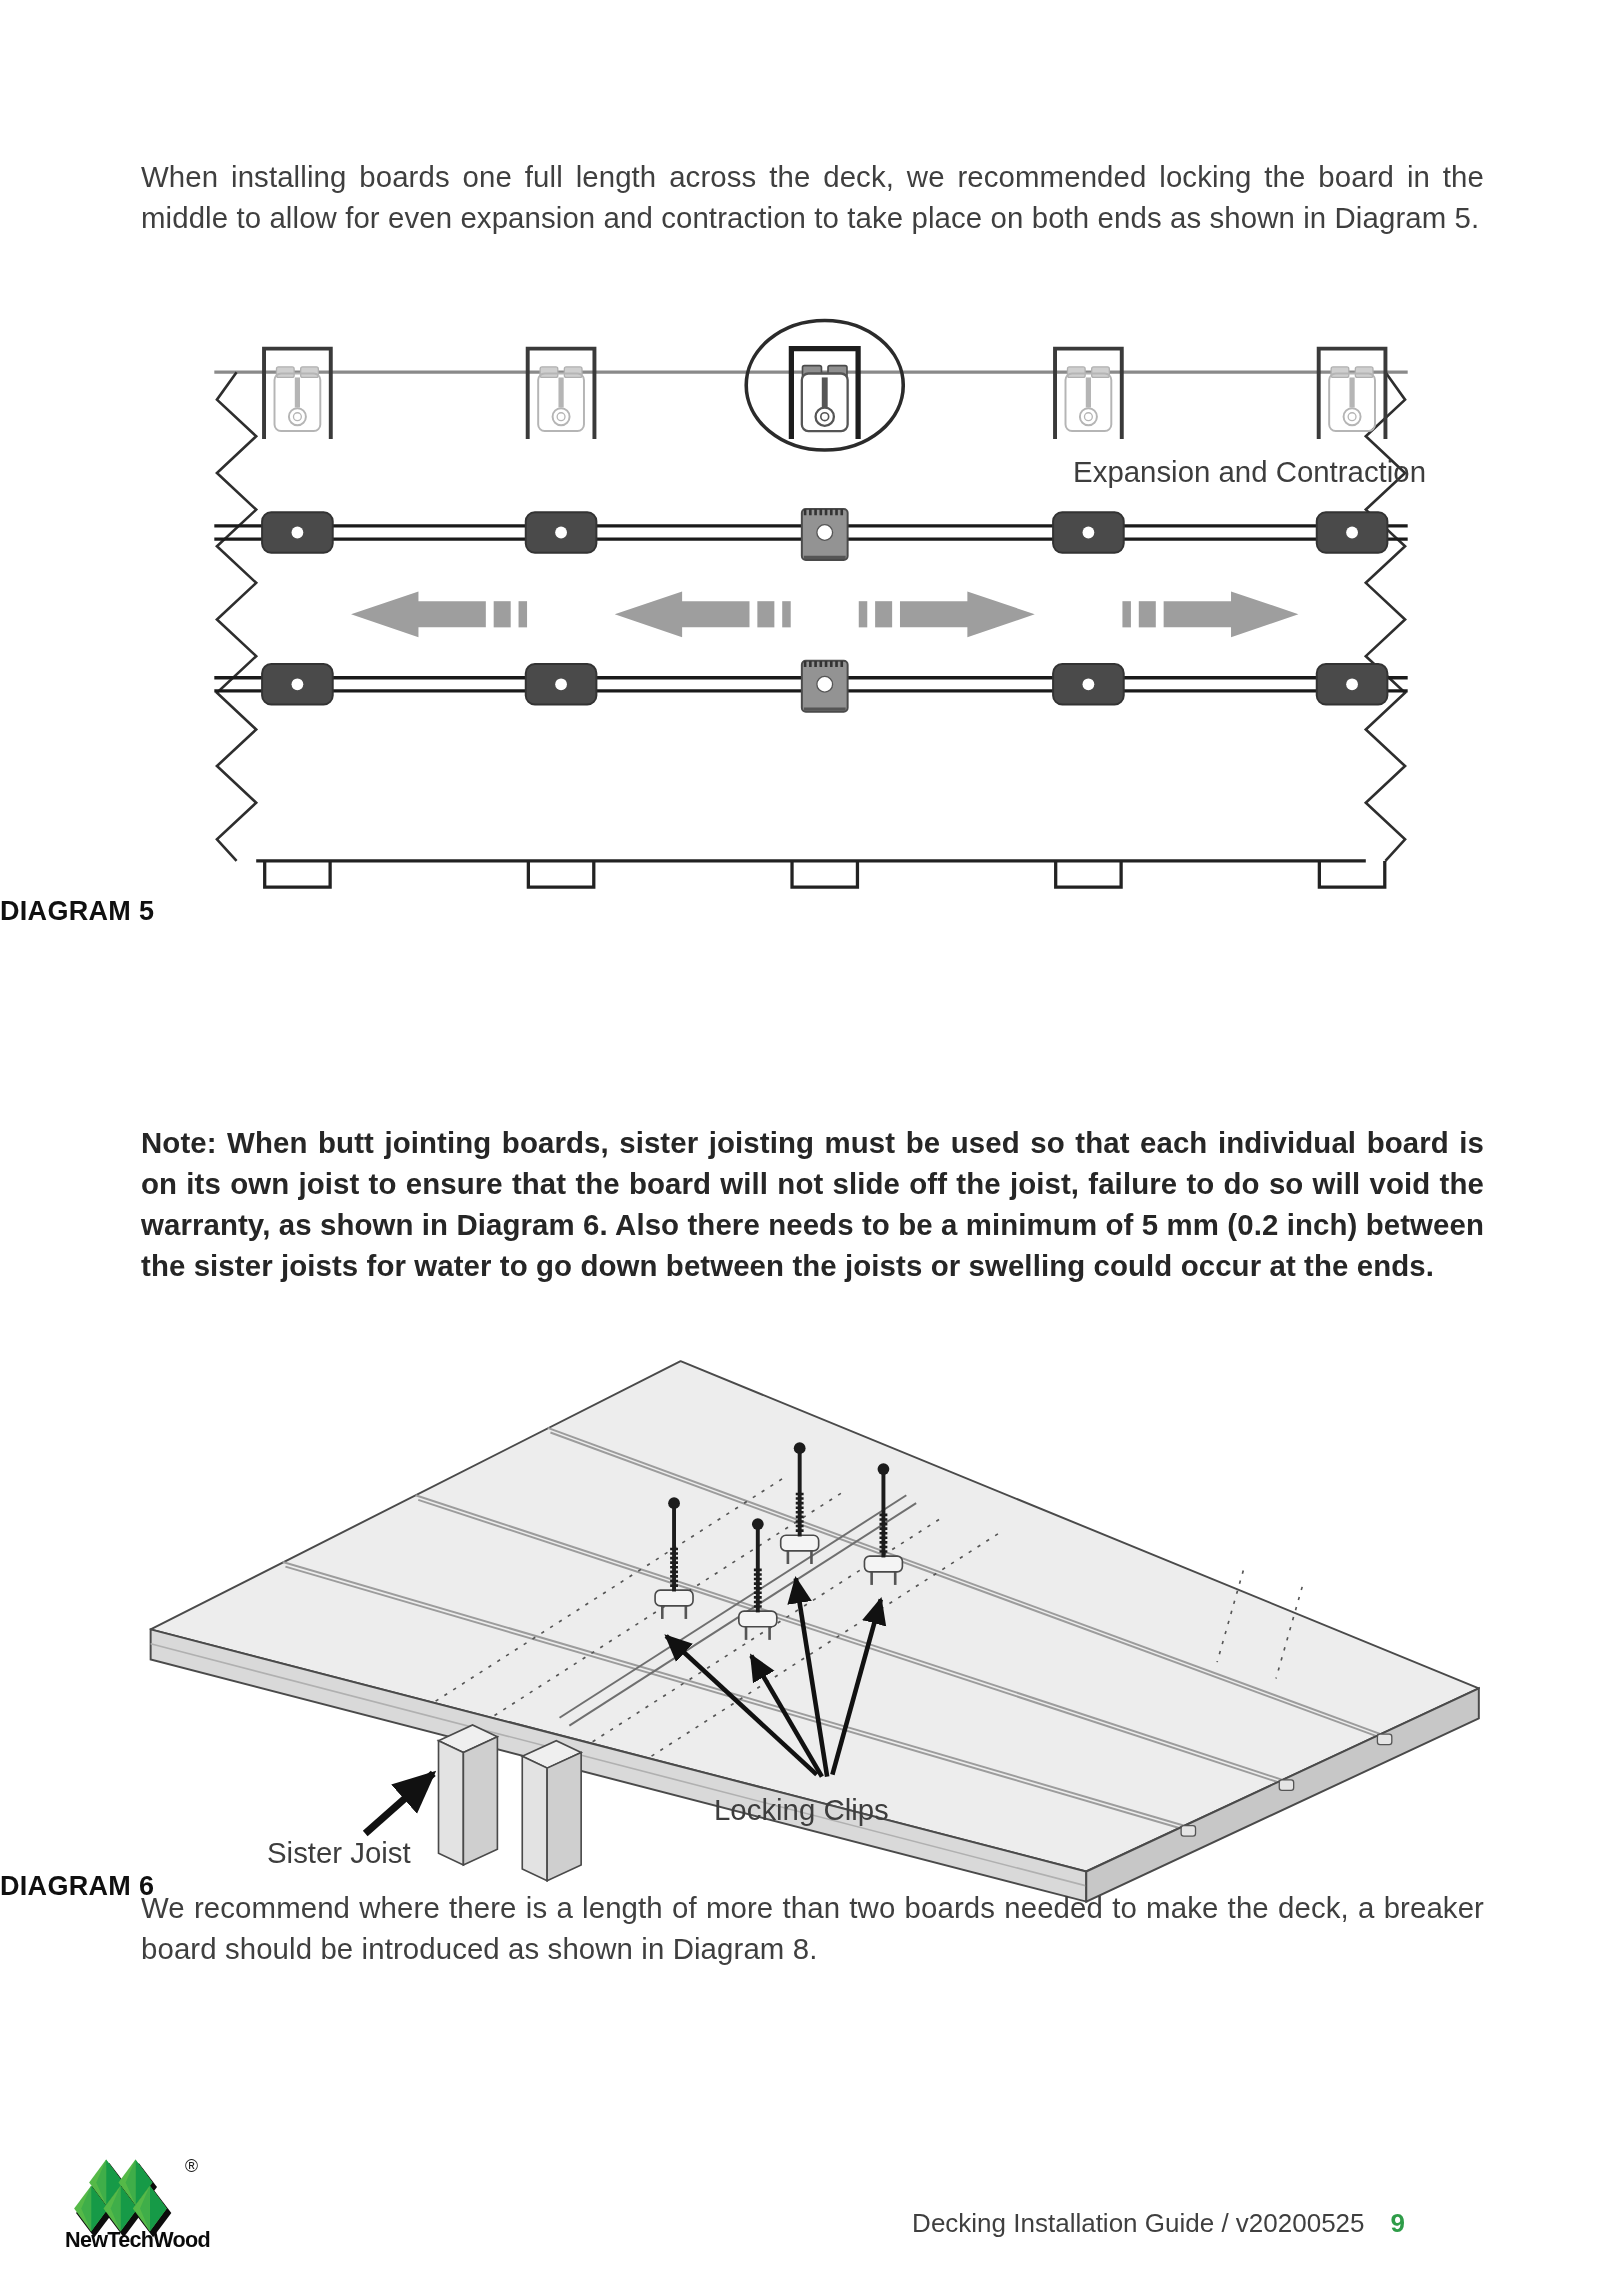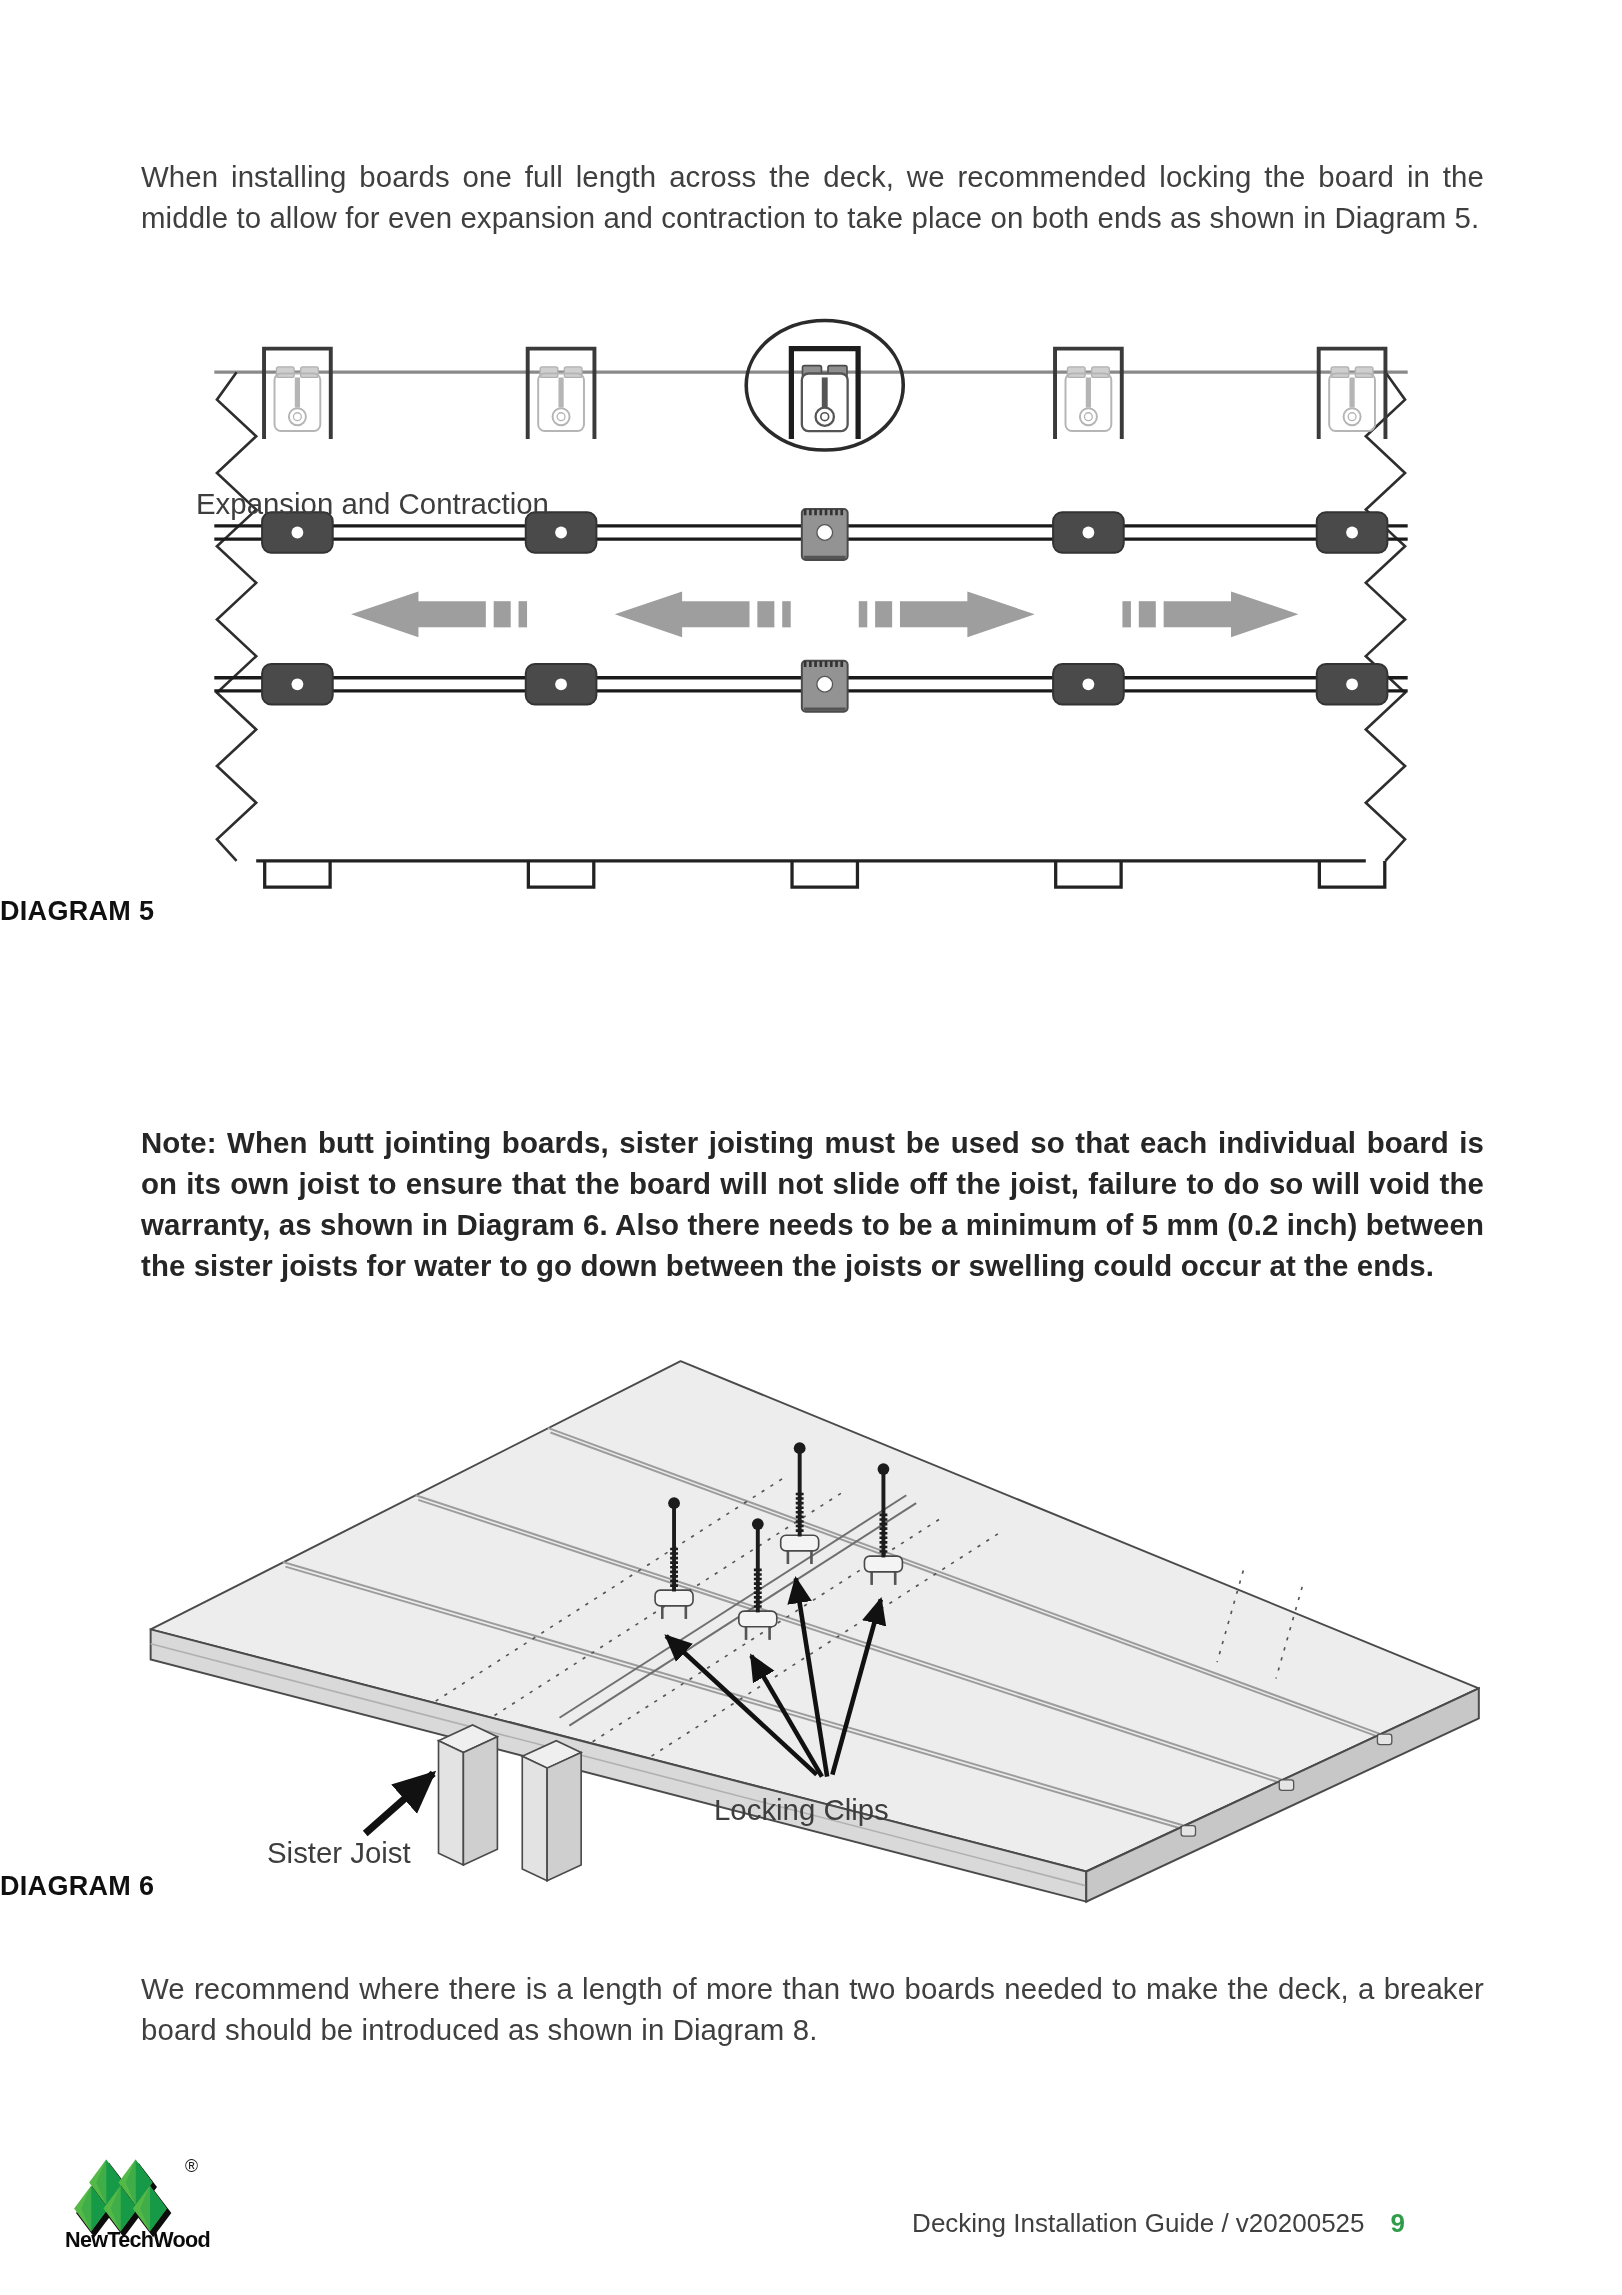--- a/index.html
+++ b/index.html
@@ -165,21 +165,21 @@
     <g>
       <line x1="92" y1="845" x2="1788" y2="845" stroke="#222222" stroke-width="5"></line>
       <path d="M105,845 V885 H205 V845" fill="none" stroke="#222222" stroke-width="5"></path>
       <path d="M508,845 V885 H608 V845" fill="none" stroke="#222222" stroke-width="5"></path>
       <path d="M911,845 V885 H1011 V845" fill="none" stroke="#222222" stroke-width="5"></path>
       <path d="M1314,845 V885 H1414 V845" fill="none" stroke="#222222" stroke-width="5"></path>
       <path d="M1717,845 V885 H1817 V845" fill="none" stroke="#222222" stroke-width="5"></path>
     </g>
   </svg>
 
-  <div class="diagram-label" style="left:196px;top:455px;width:1230px;text-align:left;margin-top:32px;">Expansion and Contraction</div>
+  <div class="diagram-label" style="left:196px;top:455px;width:1230px;text-align:right;">Expansion and Contraction</div>
   <div class="diagram-caption" style="top:896px;">DIAGRAM 5</div>
 
 
   <div class="para bold" style="top:1122px;">Note: When butt jointing boards, sister joisting must be used so that each individual board is on its own joist to ensure that the board will not slide off the joist, failure to do so will void the warranty, as shown in Diagram 6. Also there needs to be a minimum of 5 mm (0.2 inch) between the sister joists for water to go down between the joists or swelling could occur at the ends.</div>
 
   <svg style="left:131px;top:1348px;" width="1374" height="589" viewBox="0 0 2100 900">
     <defs>
       <marker id="ah" viewBox="0 0 12 12" refX="10" refY="6" markerWidth="6.5" markerHeight="6.5" orient="auto">
         <path d="M0,1 L11,6 L0,11 Z" fill="#111111"></path>
       </marker>
@@ -275,21 +275,21 @@
       <line x1="1072" y1="652" x2="1146" y2="384" marker-end="url(#ah)"></line>
     </g>
 
     <line x1="358" y1="742" x2="462" y2="650" stroke="#111111" stroke-width="11" marker-end="url(#ah)"></line>
   </svg>
 
   <div class="diagram-label" style="left:714px;top:1793px;text-align:center;">Locking Clips</div>
   <div class="diagram-label" style="left:267px;top:1836px;">Sister Joist</div>
   <div class="diagram-caption" style="top:1871px;">DIAGRAM 6</div>
 
-  <div class="para" style="top:1968px;">We recommend where there is a length of more than two boards needed to make the deck, a breaker board should be introduced as shown in Diagram 8.</div>
+  <div class="para" style="top:1887px;">We recommend where there is a length of more than two boards needed to make the deck, a breaker board should be introduced as shown in Diagram 8.</div>
 
   <svg style="left:65px;top:2153px;" width="137" height="85" viewBox="0 0 210 130">
     <g>
 
       <g fill="#0c0c0c">
         <polygon points="68,15 96,52 68,89 40,52"></polygon>
         <polygon points="113,15 141,52 113,89 85,52"></polygon>
         <polygon points="45,55 73,92 45,129 17,92"></polygon>
         <polygon points="90,55 118,92 90,129 62,92"></polygon>
         <polygon points="135,55 163,92 135,129 107,92"></polygon>

